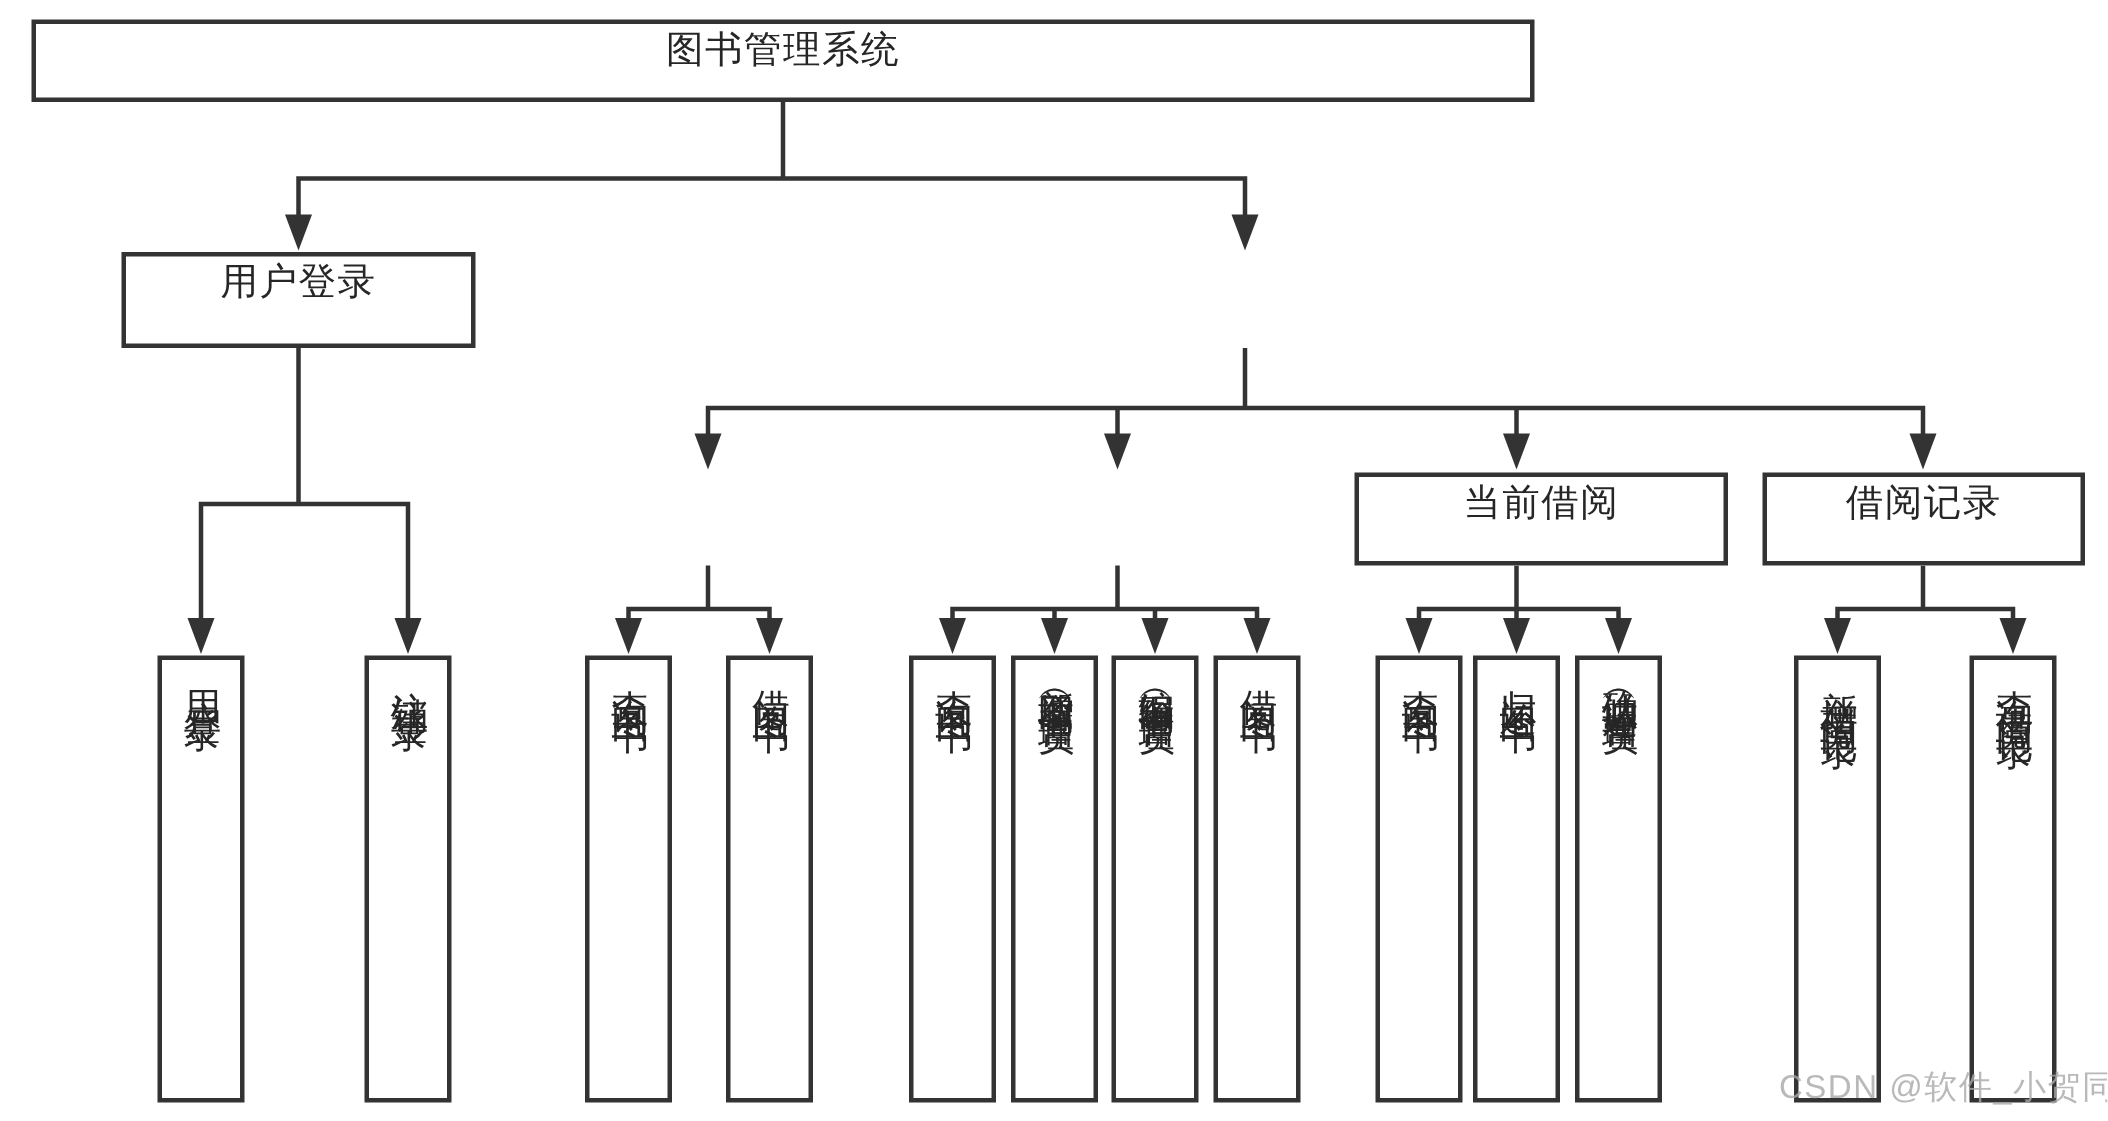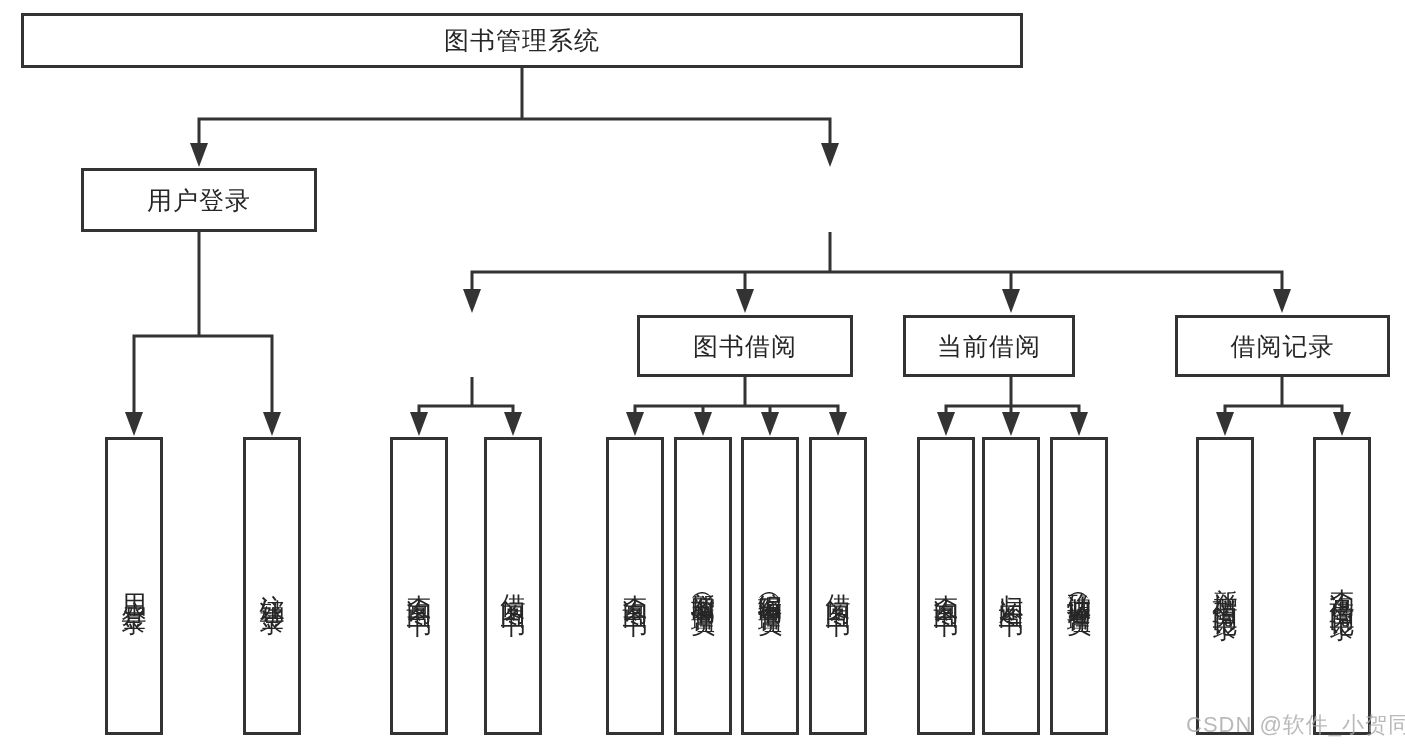--- a/index.html
+++ b/index.html
@@ -10,34 +10,33 @@
     font-family:"Liberation Sans","DejaVu Sans",sans-serif;
     color:#262626;
     overflow:hidden;
   }
   .node{
     position:absolute;
     box-sizing:border-box;
     border:3px solid #333333;
     background:#ffffff;
     display:flex;
-    align-items:center;
     justify-content:center;
     font-size:25px;
     letter-spacing:1px;
     white-space:nowrap;
   }
   .root{left:21px;top:13px;width:1002px;height:55px;}
   .l2{top:168px;height:64px;}
   .l2a{left:81px;width:236px;}
   .l2b{left:712px;width:237px;}
   .l3{top:315px;height:62px;}
   .l3a{left:365px;width:215px;}
   .l3b{left:637px;width:216px;}
-  .l3c{left:903px;width:172px;}
+  .l3c{left:903px;width:249px;}
   .l3d{left:1175px;width:215px;}
   .leaf{top:437px;width:58px;height:298px;}
   .leaf .v{
     writing-mode:vertical-rl;
     text-orientation:mixed;
     font-size:25px;
     letter-spacing:6px;
     line-height:1;
   }
   .leaf.long .v{
@@ -105,23 +104,20 @@
   </svg>
 
   <div class="node root">
     <span>图书管理系统</span>
   </div>
 
   <div class="node l2 l2a">
     <span>用户登录</span>
   </div>
 
-  <div class="node l3 l3b">
-    <span>图书借阅</span>
-  </div>
   <div class="node l3 l3c">
     <span>当前借阅</span>
   </div>
   <div class="node l3 l3d">
     <span>借阅记录</span>
   </div>
 
   <div class="node leaf" style="left:105px">
     <span class="v">用户登录</span>
   </div>

